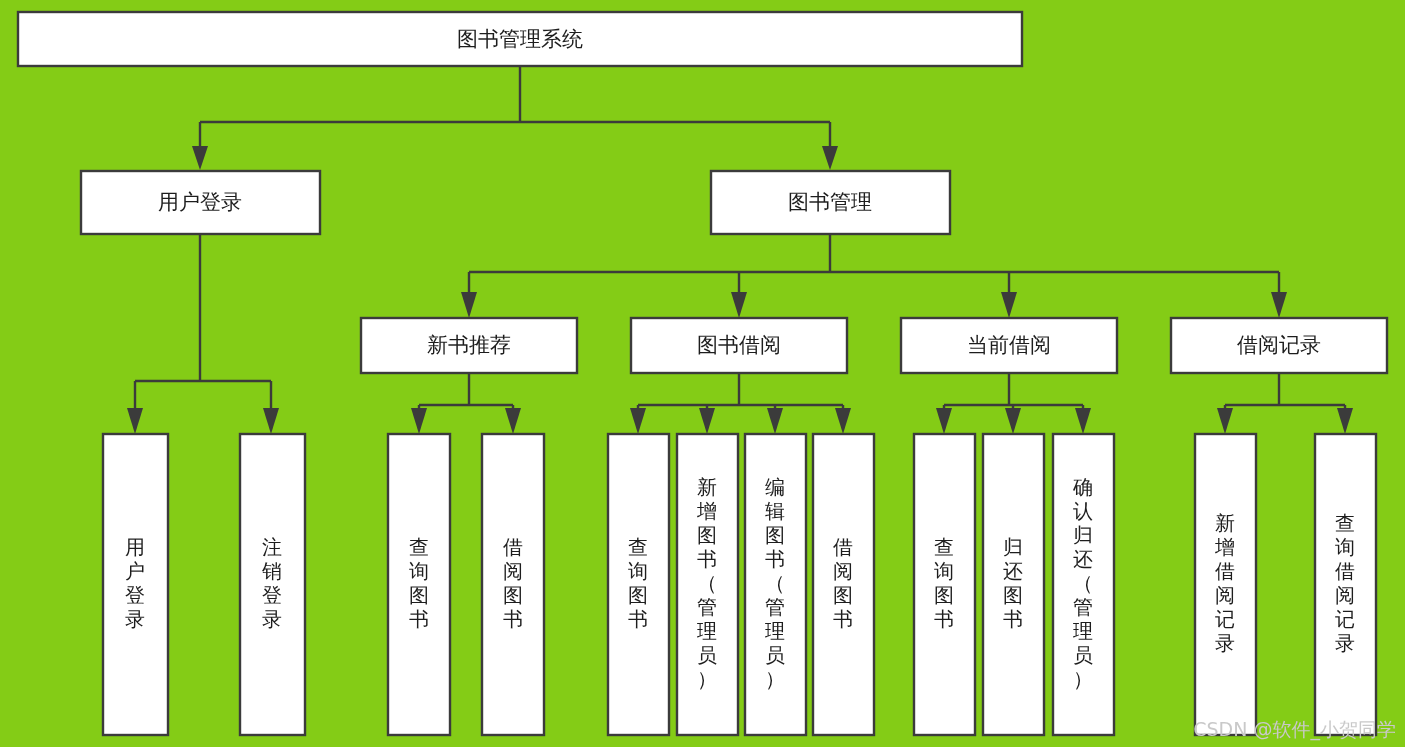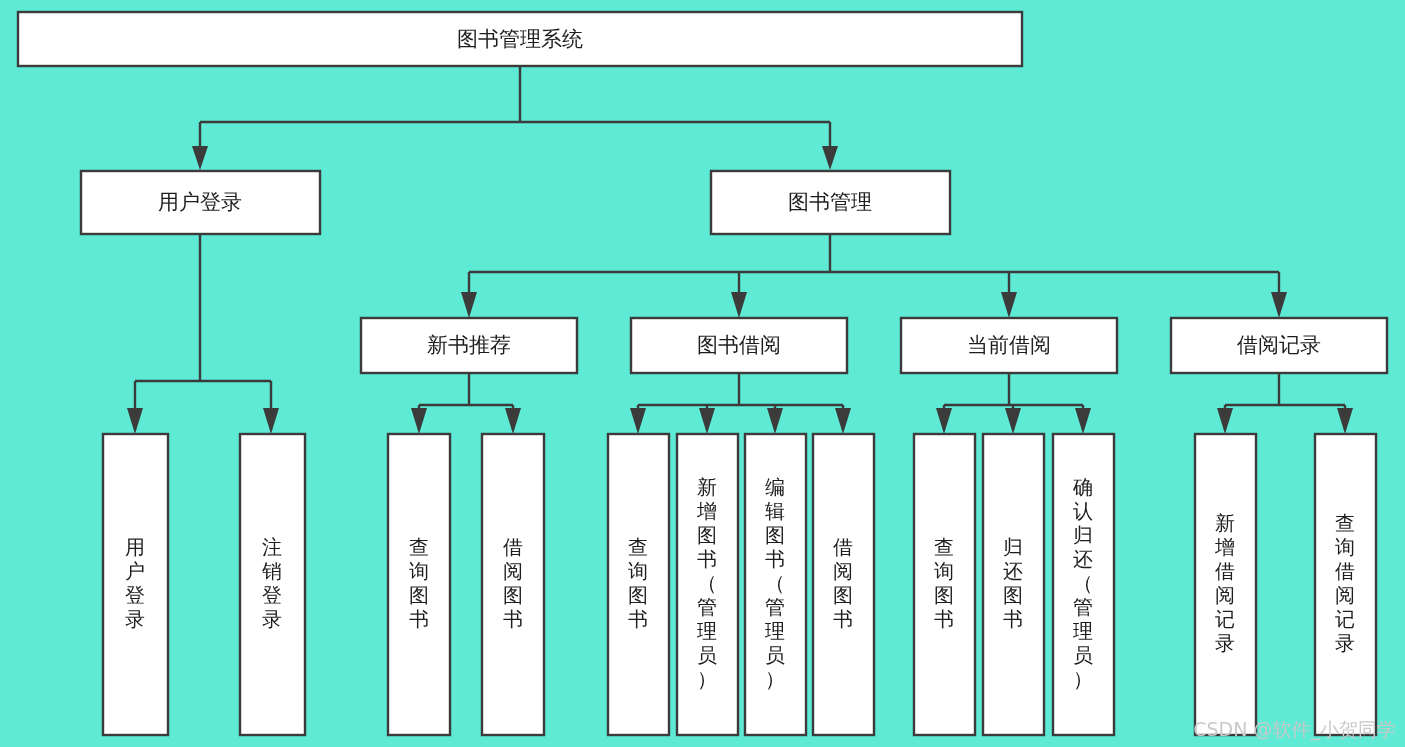--- a/index.html
+++ b/index.html
@@ -8,21 +8,21 @@
     padding: 0;
     background: #ffffff;
   }
   body {
     font-family: "Liberation Sans", "DejaVu Sans", sans-serif;
   }
   #diagram-root {
     position: relative;
     width: 1405px;
     height: 747px;
-    background: #5eead4;
+    background: #84cc16;
     overflow: hidden;
   }
   svg.diagram-canvas {
     position: absolute;
     left: 0;
     top: 0;
     width: 1405px;
     height: 747px;
     display: block;
   }

